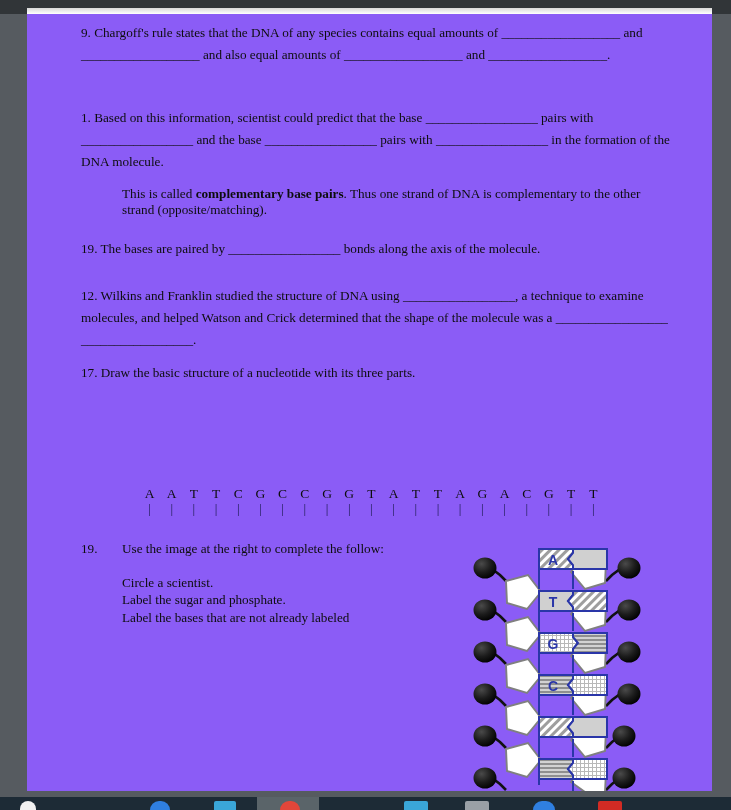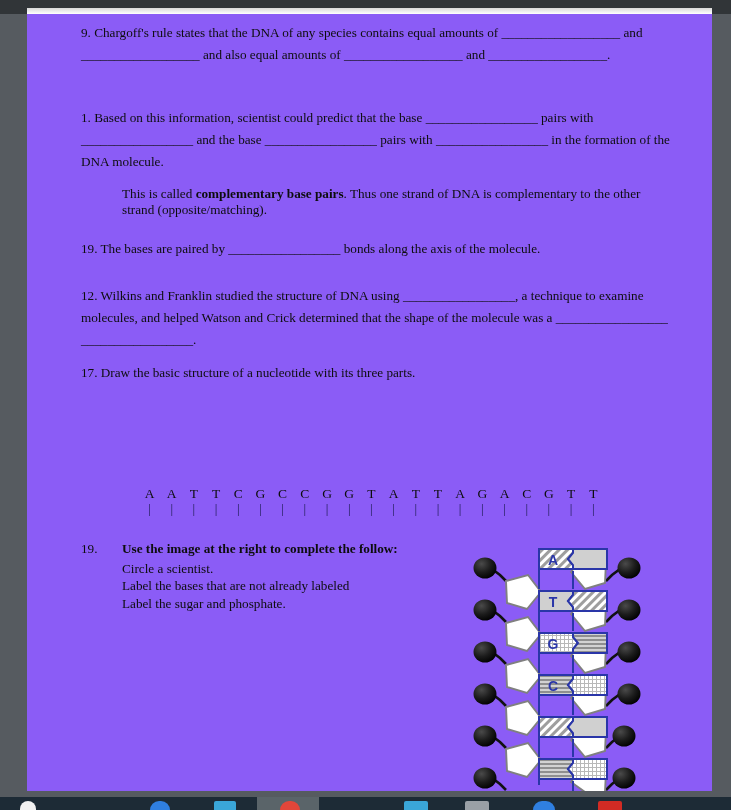--- a/index.html
+++ b/index.html
@@ -104,21 +104,21 @@
     color: #1a1a4d;
   }
 
   
   .q15-wrap {
     display: flex;
     margin-top: 22px;
   }
   .q15-num { width: 41px; flex: 0 0 41px; }
   .q15-body { flex: 1; }
-  .q15-title { font-weight: bold; margin-bottom: 0; }
+  .q15-title { font-weight: normal; margin-bottom: 14px; }
   .q15-list { line-height: 17.6px; }
 
   
   #dna-figure {
     position: absolute;
     left: 417px;
     top: 519px;
     width: 224px;
     height: 265px;
   }
@@ -243,22 +243,22 @@
             <span class="cell">|</span>
           </div>
       </div>
 
       <div class="q15-wrap">
         <div class="q15-num">19.</div>
         <div class="q15-body">
           <div class="q15-title">Use the image at the right to complete the follow:</div>
           <div class="q15-list">
             <div>Circle a scientist.</div>
+            <div>Label the sugar and phosphate.</div>
             <div>Label the bases that are not already labeled</div>
-            <div>Label the sugar and phosphate.</div>
           </div>
         </div>
       </div>
 
     </div>
 
     <div id="dna-figure">
       <svg width="224" height="265" viewBox="0 0 224 265" xmlns="http://www.w3.org/2000/svg">
         <defs>
           <pattern id="pDiag" width="6" height="6" patternUnits="userSpaceOnUse" patternTransform="rotate(45)">

